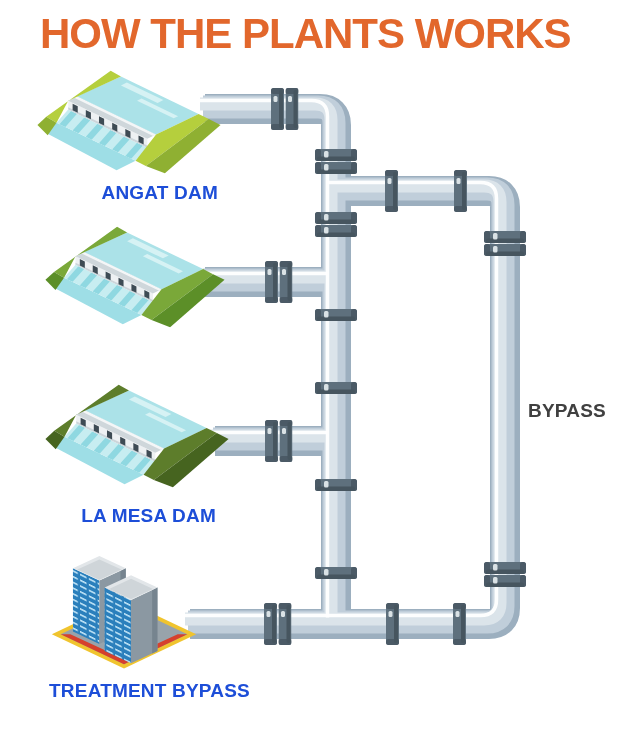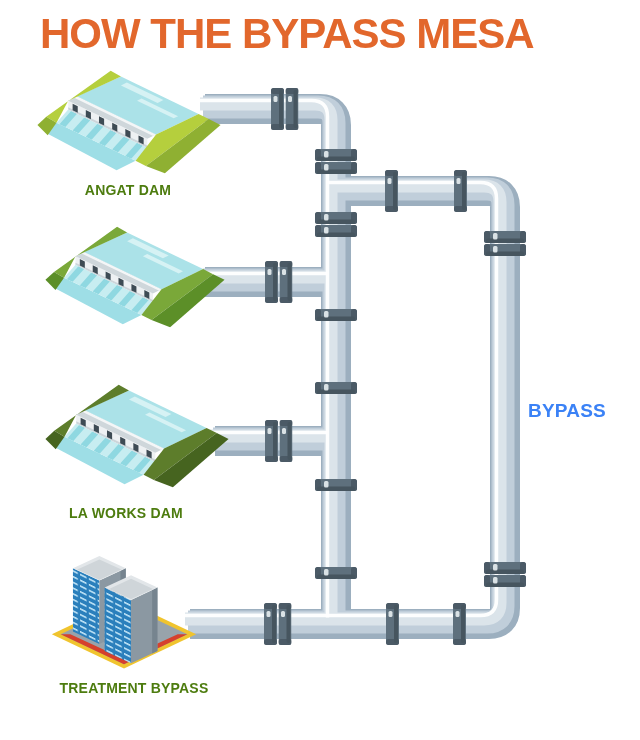--- a/index.html
+++ b/index.html
@@ -10,31 +10,31 @@
   .pipes{position:absolute;left:0;top:0;z-index:1;}
   .pipe-base{stroke:#9cafbf;stroke-width:30;fill:none;}
   .pipe-mid{stroke:#c0ceda;stroke-width:23;fill:none;transform:translate(-2px,-2px);}
   .pipe-light{stroke:#dbe4ea;stroke-width:13;fill:none;transform:translate(-5px,-5px);}
   .pipe-hi{stroke:#ffffff;stroke-width:3.5;fill:none;opacity:.95;transform:translate(-8.5px,-8.5px);}
   .node{position:absolute;z-index:2;}
   .node svg{display:block;}
   .dam-angat{--g1:#b5cf3d;--g2:#8fb032;}
   .dam-ipo{--g1:#7aa839;--g2:#5c8f28;}
   .dam-lamesa{--g1:#5d7d2b;--g2:#46641f;}
-  .node-label{position:absolute;z-index:3;font-size:14px;font-weight:bold;color:#4d7c0f;
-              letter-spacing:.2px;text-align:center;white-space:nowrap;}
+  .node-label{position:absolute;z-index:3;font-size:19px;font-weight:bold;color:#1d4ed8;
+              letter-spacing:.2px;text-align:right;white-space:nowrap;}
   .bypass-label{position:absolute;z-index:3;left:528px;top:400px;font-size:19px;font-weight:bold;
-                color:#3b82f6;letter-spacing:.2px;white-space:nowrap;}
+                color:#404040;letter-spacing:.2px;white-space:nowrap;}
 </style>
 </head>
 <body>
 
 <div class="stage">
 
-  <div class="title">HOW THE BYPASS MESA</div>
+  <div class="title">HOW THE PLANTS WORKS</div>
 
   <svg class="pipes" width="640" height="740" viewBox="0 0 640 740">
     <defs>
       <path id="pA" d="M 205 109 L 320 109 Q 336 109 336 125 L 336 626"></path>
       <path id="pB" d="M 336 191 L 489 191 Q 505 191 505 207 L 505 608 Q 505 624 489 624 L 190 624"></path>
       <path id="pC" d="M 205 282 L 336 282"></path>
       <path id="pD" d="M 215 441 L 336 441"></path>
 
       <symbol id="clampH" width="42" height="12">
         <rect x="0" y="0" width="42" height="12" rx="3" fill="#5e707d"></rect>
@@ -183,17 +183,17 @@
 
       <polygon points="78,54 108,68 108,140 78,126" fill="url(#bwin)"></polygon>
       <polygon points="108,68 138,54 138,126 108,140" fill="#8b98a2"></polygon>
       <polygon points="132,57 138,54 138,126 132,129" fill="#76848f"></polygon>
       <polygon points="108,40 138,54 108,68 78,54" fill="#e2e6e9"></polygon>
       <polygon points="108,44 133,55.5 108,67 83,55.5" fill="#cfd5d9"></polygon>
     </svg>
   </div>
 
   <div class="node-label" style="left:38px;top:182px;width:180px;">ANGAT DAM</div>
-  <div class="node-label" style="left:36px;top:505px;width:180px;">LA WORKS DAM</div>
+  <div class="node-label" style="left:36px;top:505px;width:180px;">LA MESA DAM</div>
   <div class="node-label" style="left:18px;top:680px;width:232px;">TREATMENT BYPASS</div>
   <div class="bypass-label">BYPASS</div>
 
 </div>
 
 </body></html>

